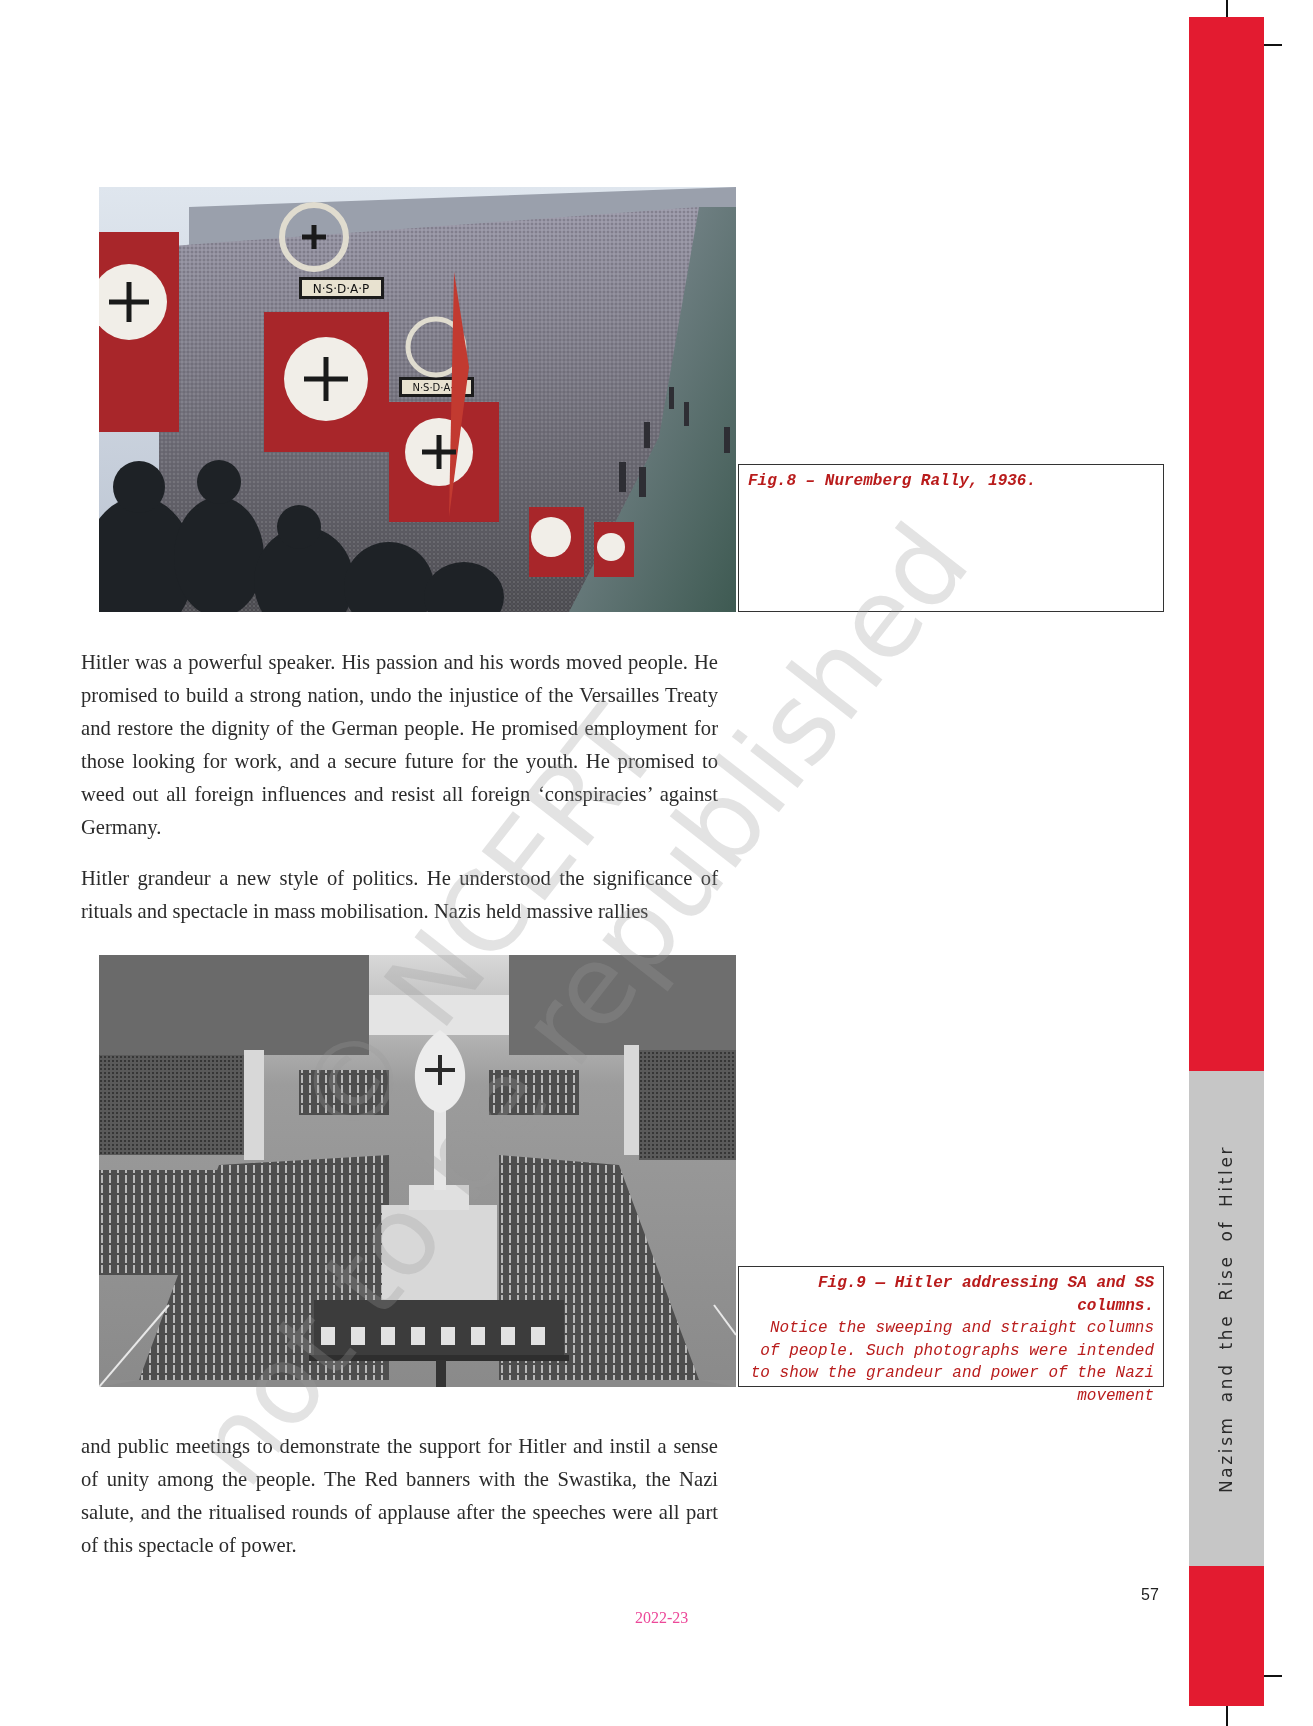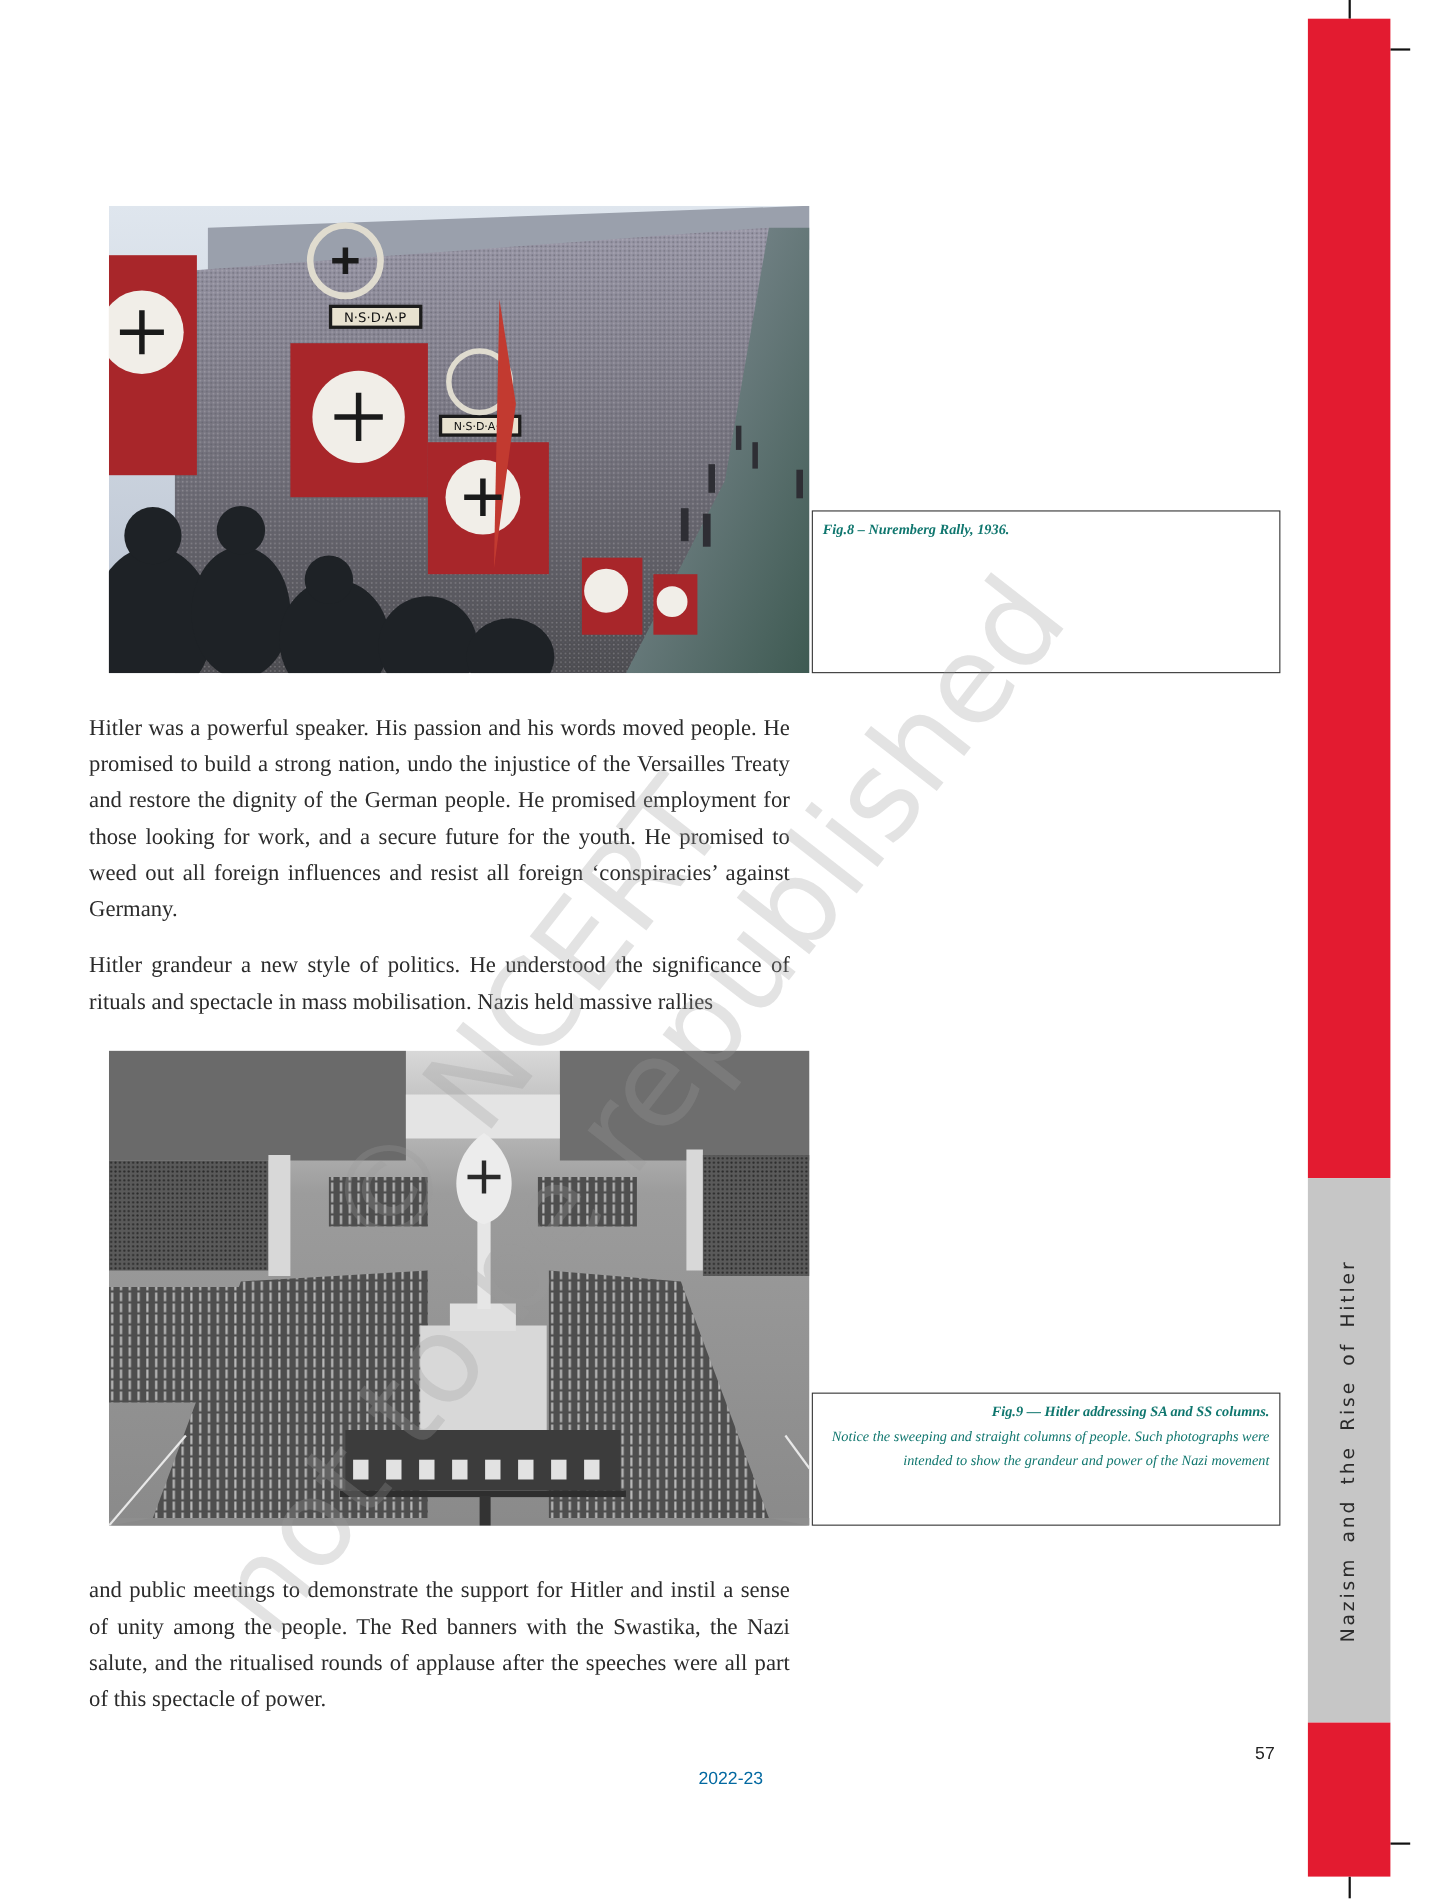--- a/index.html
+++ b/index.html
@@ -39,25 +39,25 @@
   .photo { position: absolute; overflow: hidden; padding-left: 24px; }
   .photo svg { display: block; width: 100%; height: 100%; }
 
   
   .caption {
     position: absolute;
     left: 738px; width: 426px;
     box-sizing: border-box;
     border: 1px solid #333;
     padding: 5px 9px 6px 9px;
-    font-family: Liberation Serif, serif;
+    font-family: Liberation Mono, monospace;
     font-style: italic;
-    font-size: 13px;
+    font-size: 16px;
     line-height: 22.5px;
-    color: #0f766e;
+    color: #b91c1c;
   }
   .caption .cap-title { font-weight: bold; }
 
   
   .para {
     position: absolute;
     left: 75px; width: 637px;
     font-family: "Liberation Serif", serif;
     font-size: 20.6px;
     line-height: 33px;
@@ -68,21 +68,21 @@
 
   
   .watermark {
     position: absolute;
     left: 0; top: 0; width: 1313px; height: 1726px;
     pointer-events: none;
   }
 
   .footer-year {
     position: absolute; left: 635px; top: 1609px;
-    font-family: Liberation Sans, sans-serif; font-size: 16px; color: #0369a1;
+    font-family: Liberation Serif, serif; font-size: 16px; color: #ec4899;
   }
   .page-num {
     position: absolute; left: 1141px; top: 1586px;
     font-family: "Liberation Sans", sans-serif; font-size: 16px; color: #222;
   }
 </style>
 </head>
 <body>
 
 <div class="crop-v" style="left:1226px; top:0; height:17px;"></div>

